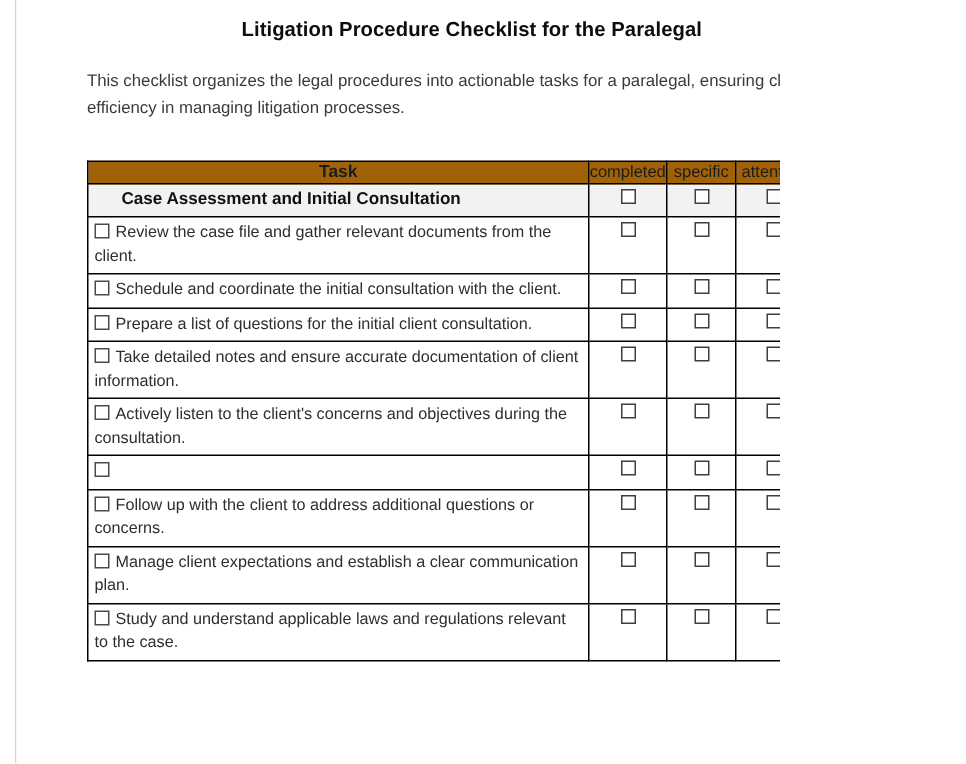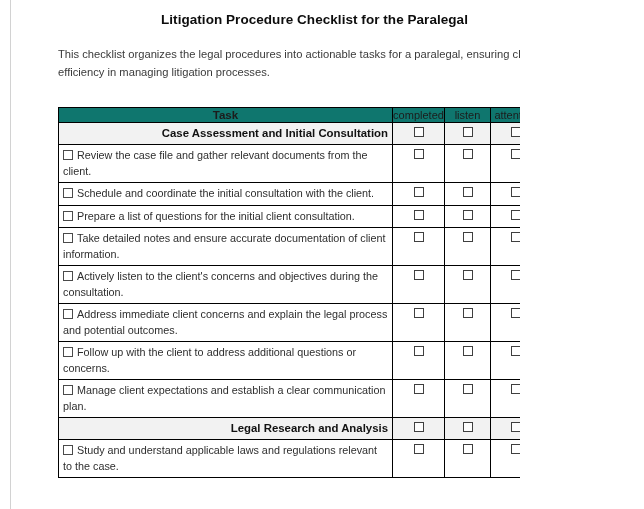--- a/index.html
+++ b/index.html
@@ -103,21 +103,21 @@
   table.checklist col.c-na        { width: 27px;  }
 
   table.checklist th,
   table.checklist td {
     border: 1px solid #000000;
     padding: 0;
     vertical-align: top;
   }
 
   thead th {
-    background: #0f766e;
+    background: #a16207;
     font-size: 11px;
     font-weight: normal;
     color: #1c1c1c;
     text-align: center;
     padding: 3px 2px 3px 2px;
     line-height: 14px;
     white-space: nowrap;
   }
   thead th.h-task {
     font-weight: bold;
@@ -126,21 +126,20 @@
 
   tr.section-row > td {
     background: #f2f2f2;
   }
   tr.section-row .task-cell {
     font-weight: bold;
     font-size: 11.4px;
     color: #111111;
     padding: 3px 4px 3px 22px;
     line-height: 15px;
-    text-align: right;
   }
 
   tr.task-row .task-cell {
     font-size: 10.8px;
     color: #2e2e2e;
     padding: 3px 4px 3px 4px;
     line-height: 15.5px;
     margin-top: 11px;
   }
 
@@ -190,21 +189,21 @@
           <col class="c-task">
           <col class="c-completed">
           <col class="c-pending">
           <col class="c-attention">
           <col class="c-na">
         </colgroup>
         <thead>
           <tr>
             <th class="h-task">Task</th>
             <th>completed</th>
-            <th>listen</th>
+            <th>specific</th>
             <th>attention</th>
             <th>N/A</th>
           </tr>
         </thead>
         <tbody id="checklist-body">
             <tr class="section-row">
               <td class="task-cell"><span class="task-text">Case Assessment and Initial Consultation</span></td>
               <td class="mark-cell"><span class="cb-box"></span></td>
               <td class="mark-cell"><span class="cb-box"></span></td>
               <td class="mark-cell"><span class="cb-box"></span></td>
@@ -239,42 +238,35 @@
               <td class="mark-cell"><span class="cb-box"></span></td>
             </tr>
             <tr class="task-row">
               <td class="task-cell"><span class="cb-inline"></span><span class="task-text">Actively listen to the client's concerns and objectives during the consultation.</span></td>
               <td class="mark-cell"><span class="cb-box"></span></td>
               <td class="mark-cell"><span class="cb-box"></span></td>
               <td class="mark-cell"><span class="cb-box"></span></td>
               <td class="mark-cell"><span class="cb-box"></span></td>
             </tr>
             <tr class="task-row">
-              <td class="task-cell"><span class="cb-inline"></span><span class="task-text">Address immediate client concerns and explain the legal process and potential outcomes.</span></td>
+              <td class="task-cell"><span class="cb-inline"></span></td>
               <td class="mark-cell"><span class="cb-box"></span></td>
               <td class="mark-cell"><span class="cb-box"></span></td>
               <td class="mark-cell"><span class="cb-box"></span></td>
               <td class="mark-cell"><span class="cb-box"></span></td>
             </tr>
             <tr class="task-row">
               <td class="task-cell"><span class="cb-inline"></span><span class="task-text">Follow up with the client to address additional questions or concerns.</span></td>
               <td class="mark-cell"><span class="cb-box"></span></td>
               <td class="mark-cell"><span class="cb-box"></span></td>
               <td class="mark-cell"><span class="cb-box"></span></td>
               <td class="mark-cell"><span class="cb-box"></span></td>
             </tr>
             <tr class="task-row">
               <td class="task-cell"><span class="cb-inline"></span><span class="task-text">Manage client expectations and establish a clear communication plan.</span></td>
-              <td class="mark-cell"><span class="cb-box"></span></td>
-              <td class="mark-cell"><span class="cb-box"></span></td>
-              <td class="mark-cell"><span class="cb-box"></span></td>
-              <td class="mark-cell"><span class="cb-box"></span></td>
-            </tr>
-            <tr class="section-row">
-              <td class="task-cell"><span class="task-text">Legal Research and Analysis</span></td>
               <td class="mark-cell"><span class="cb-box"></span></td>
               <td class="mark-cell"><span class="cb-box"></span></td>
               <td class="mark-cell"><span class="cb-box"></span></td>
               <td class="mark-cell"><span class="cb-box"></span></td>
             </tr>
             <tr class="task-row">
               <td class="task-cell"><span class="cb-inline"></span><span class="task-text">Study and understand applicable laws and regulations relevant to the case.</span></td>
               <td class="mark-cell"><span class="cb-box"></span></td>
               <td class="mark-cell"><span class="cb-box"></span></td>
               <td class="mark-cell"><span class="cb-box"></span></td>

